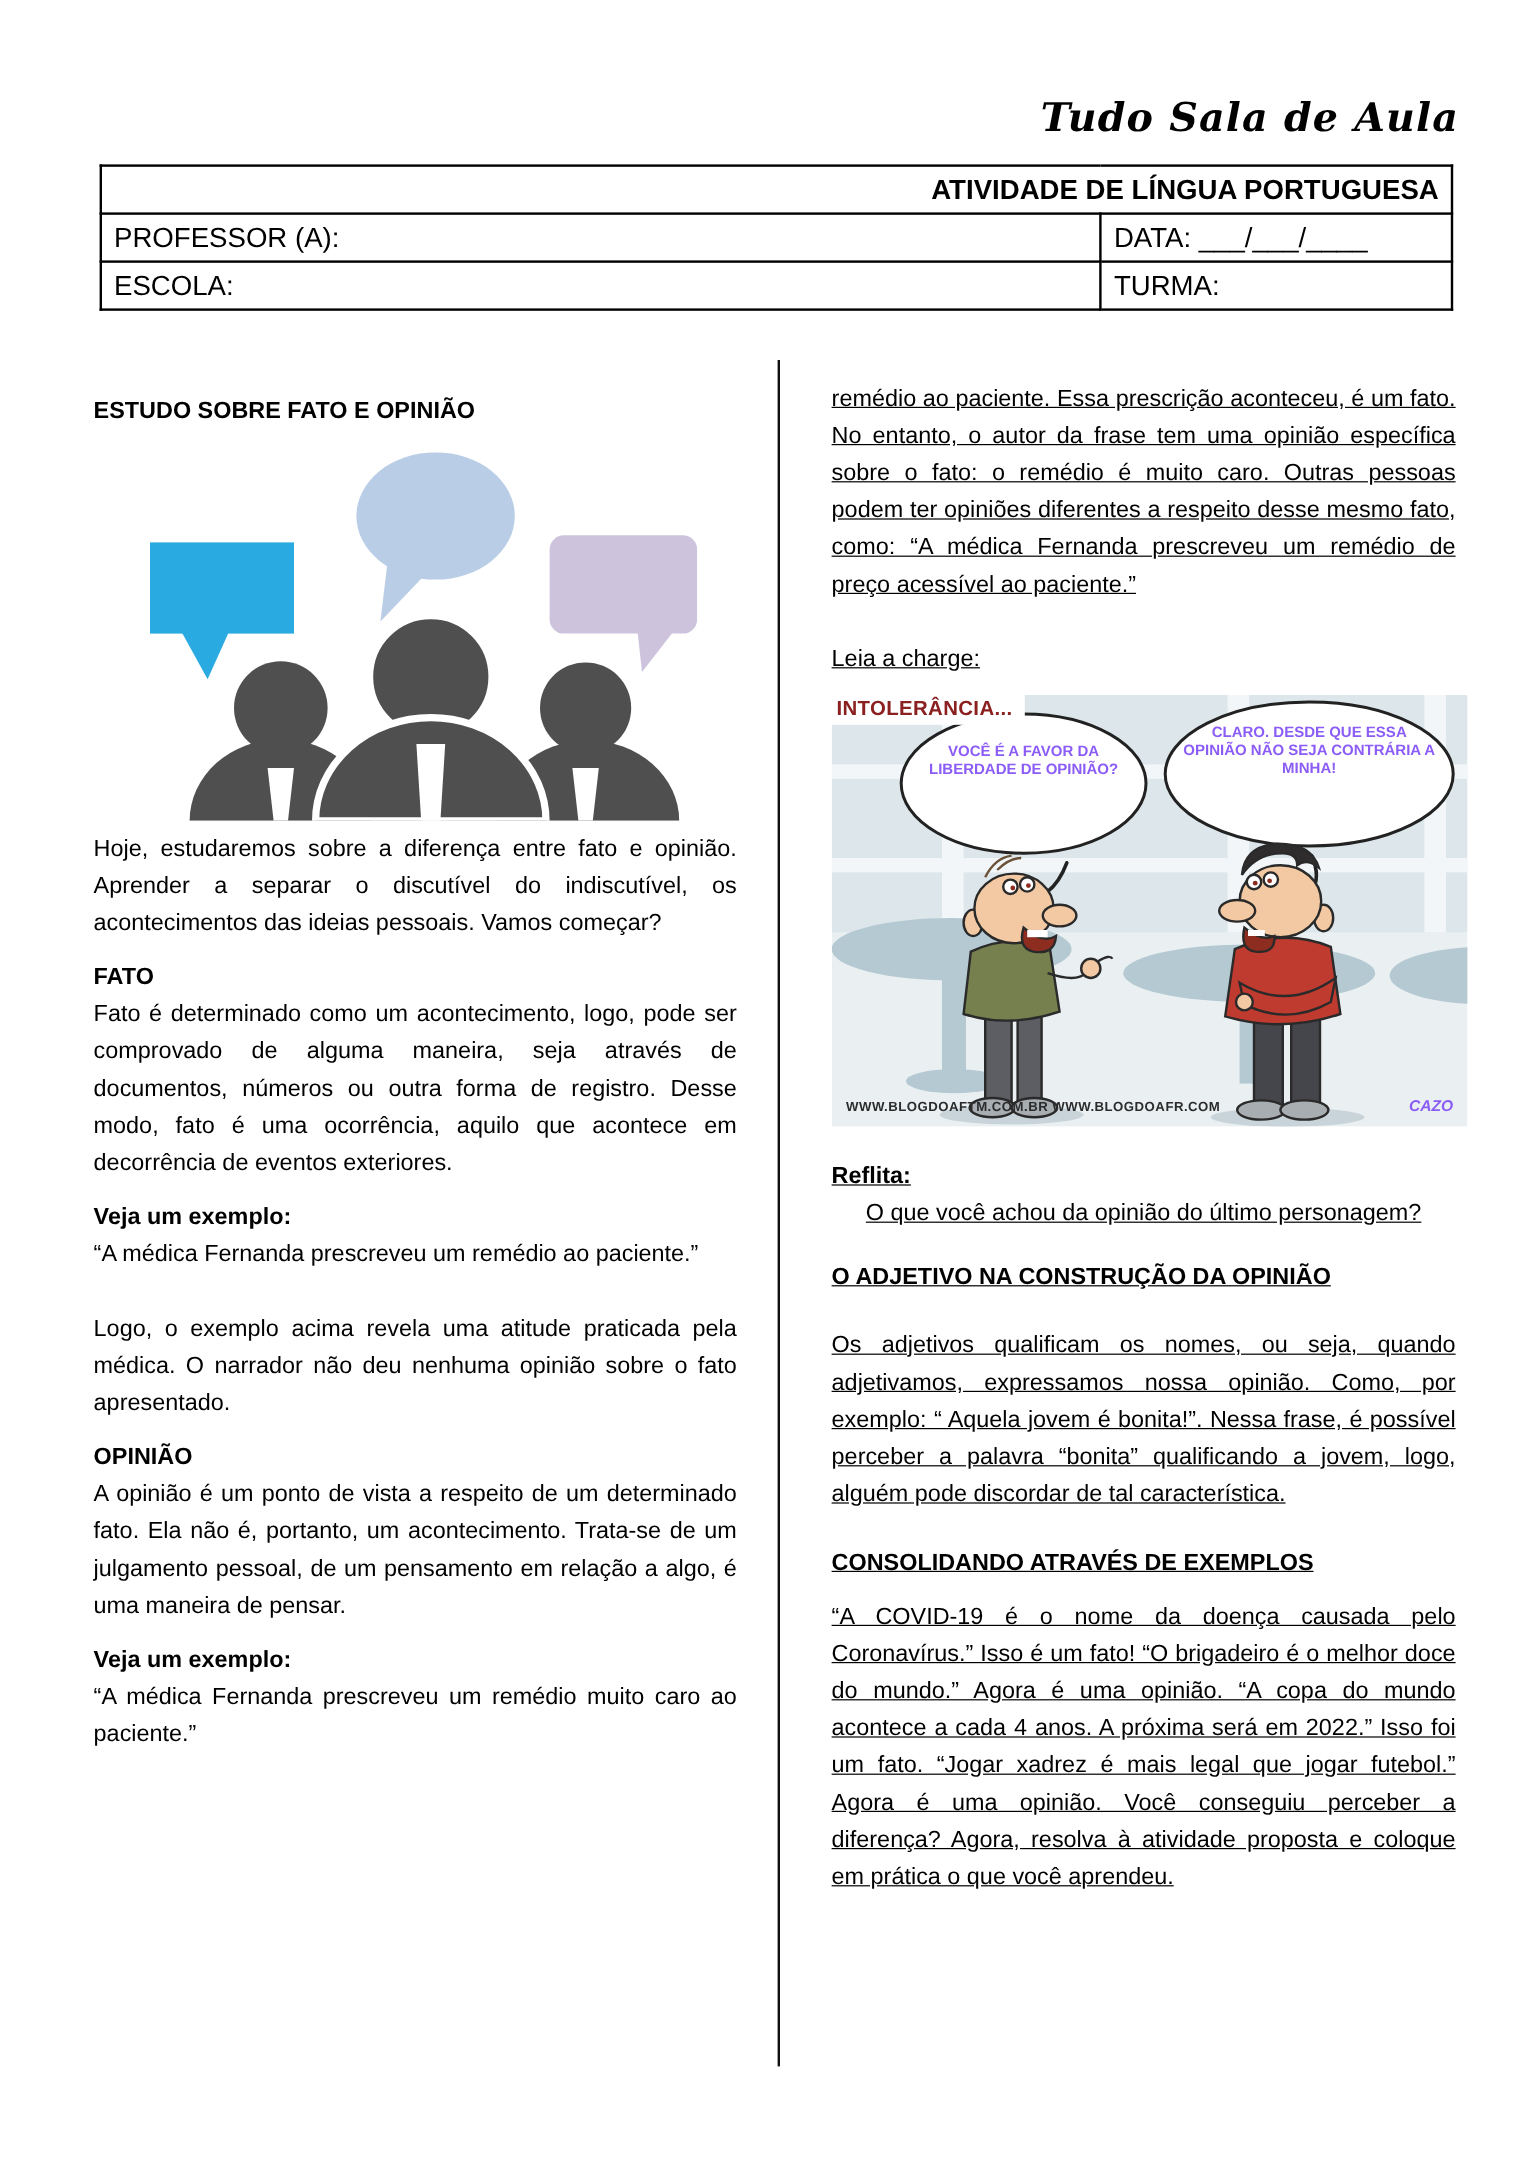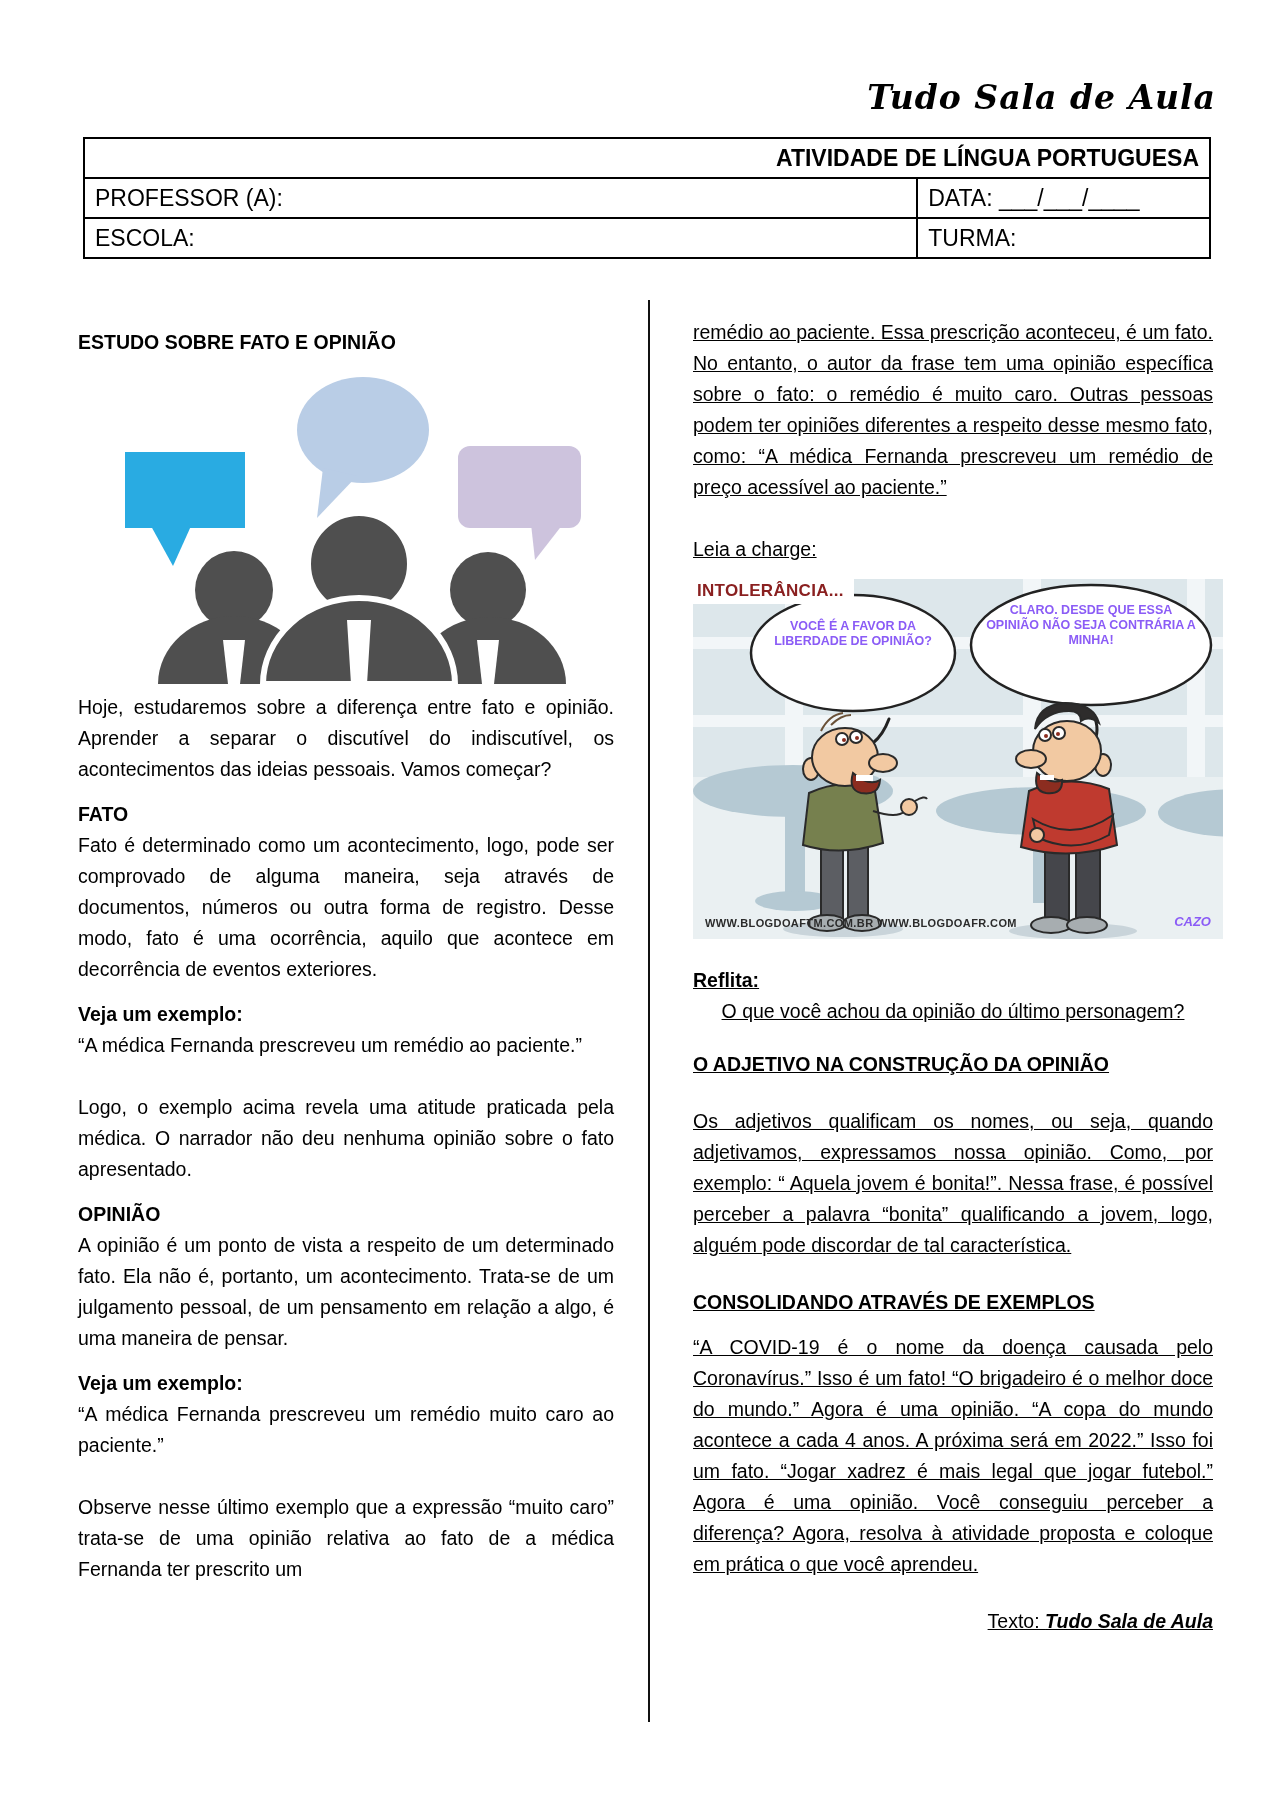--- a/index.html
+++ b/index.html
@@ -162,21 +162,20 @@
       <p>“A médica Fernanda prescreveu um remédio ao paciente.”</p>
 
       <p class="mt31">Logo, o exemplo acima revela uma atitude praticada pela médica. O narrador não deu nenhuma opinião sobre o fato apresentado.</p>
 
       <p class="center-head mt14">OPINIÃO</p>
       <p>A opinião é um ponto de vista a respeito de um determinado fato. Ela não é, portanto, um acontecimento. Trata-se de um julgamento pessoal, de um pensamento em relação a algo, é uma maneira de pensar.</p>
 
       <p class="bold-label mt14">Veja um exemplo:</p>
       <p>“A médica Fernanda prescreveu um remédio muito caro ao paciente.”</p>
 
-      <p class="mt31">Observe nesse último exemplo que a expressão “muito caro” trata-se de uma opinião relativa ao fato de a médica Fernanda ter prescrito um</p>
     </div>
 
     <div class="col-right">
 
       <p class="mt12">remédio ao paciente. Essa prescrição aconteceu, é um fato. No entanto, o autor da frase tem uma opinião específica sobre o fato: o remédio é muito caro. Outras pessoas podem ter opiniões diferentes a respeito desse mesmo fato, como: “A médica Fernanda prescreveu um remédio de preço acessível ao paciente.”</p>
 
       <p class="mt31">Leia a charge:</p>
 
       <div class="charge-wrap">
         <div class="charge-title">INTOLERÂNCIA...</div>
@@ -256,16 +255,15 @@
 
       <p class="bold-label mt26">Reflita:</p>
       <p class="reflita-q">O que você achou da opinião do último personagem?</p>
 
       <p class="center-head mt22">O ADJETIVO NA CONSTRUÇÃO DA OPINIÃO</p>
       <p class="mt26">Os adjetivos qualificam os nomes, ou seja, quando adjetivamos, expressamos nossa opinião. Como, por exemplo: “ Aquela jovem é bonita!”. Nessa frase, é possível perceber a palavra “bonita” qualificando a jovem, logo, alguém pode discordar de tal característica.</p>
 
       <p class="center-head mt26">CONSOLIDANDO ATRAVÉS DE EXEMPLOS</p>
       <p class="mt14">“A COVID-19 é o nome da doença causada pelo Coronavírus.” Isso é um fato! “O brigadeiro é o melhor doce do mundo.” Agora é uma opinião. “A copa do mundo acontece a cada 4 anos. A próxima será em 2022.” Isso foi um fato. “Jogar xadrez é mais legal que jogar futebol.” Agora é uma opinião. Você conseguiu perceber a diferença? Agora, resolva à atividade proposta e coloque em prática o que você aprendeu.</p>
 
-      <p class="credit"><span>Texto: </span><i>Tudo Sala de Aula</i></p>
     </div>
   </div>
 </div>
 
 </body></html>

